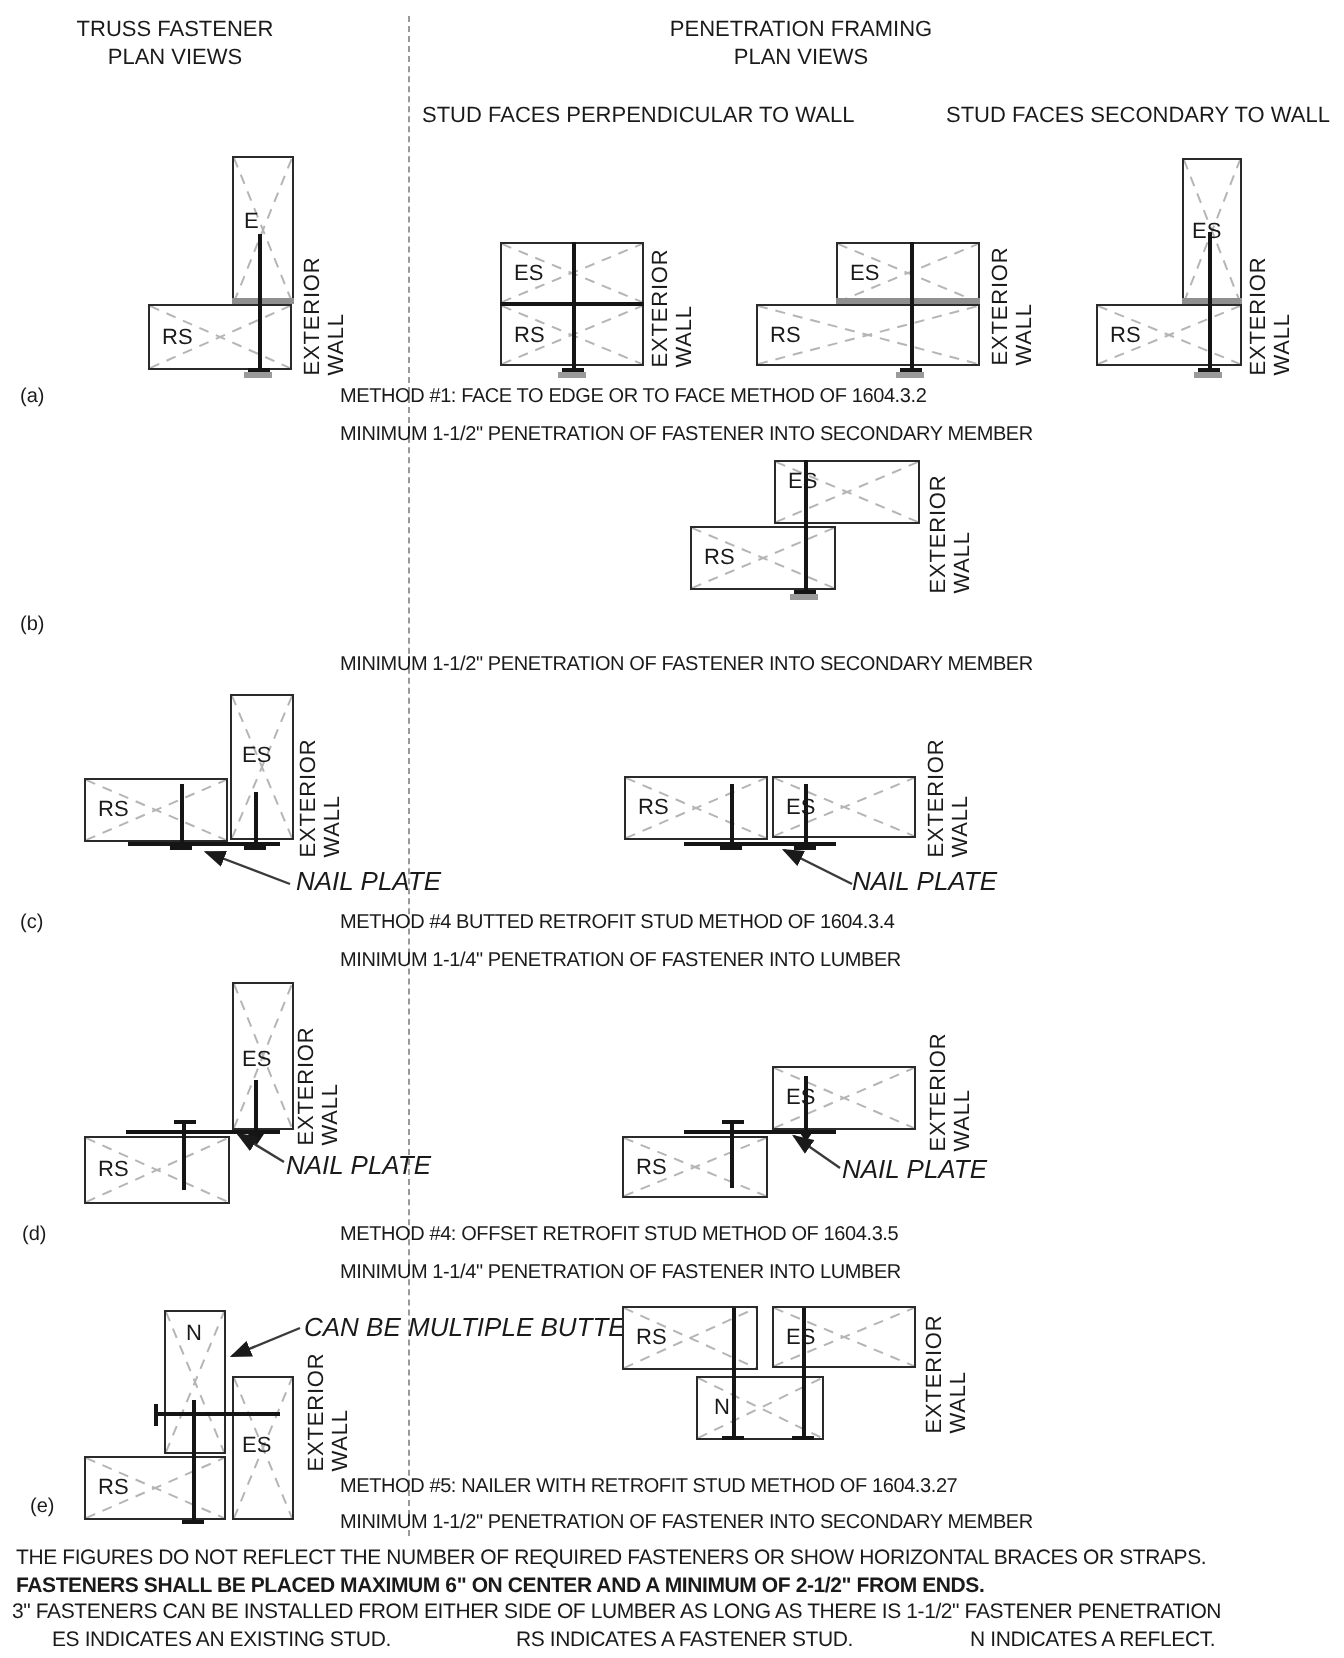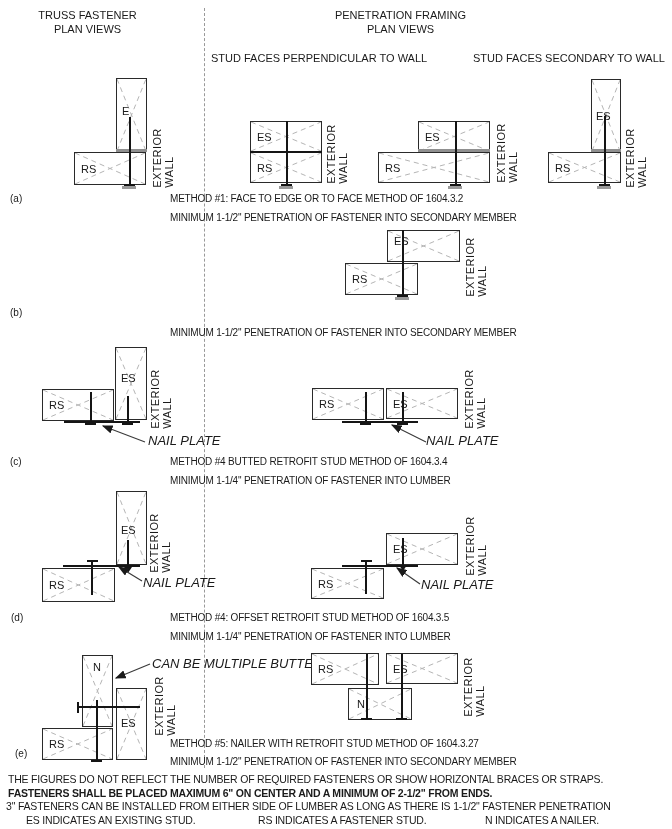--- a/index.html
+++ b/index.html
@@ -377,15 +377,15 @@
 
   <div class="txt tag" style="left:15px;top:748px;">(e)</div>
   <div class="txt mtd" style="left:170px;top:738px;">METHOD #5: NAILER WITH RETROFIT STUD METHOD OF 1604.3.27</div>
   <div class="txt mtd" style="left:170px;top:756px;">MINIMUM 1-1/2" PENETRATION OF FASTENER INTO SECONDARY MEMBER</div>
 
   <div class="txt note" style="left:8px;top:773px;">THE FIGURES DO NOT REFLECT THE NUMBER OF REQUIRED FASTENERS OR SHOW HORIZONTAL BRACES OR STRAPS.</div>
   <div class="txt note" style="left:8px;top:787px;font-weight:bold;">FASTENERS SHALL BE PLACED MAXIMUM 6" ON CENTER AND A MINIMUM OF 2-1/2" FROM ENDS.</div>
   <div class="txt note" style="left:6px;top:800px;">3" FASTENERS CAN BE INSTALLED FROM EITHER SIDE OF LUMBER AS LONG AS THERE IS 1-1/2" FASTENER PENETRATION</div>
   <div class="txt note" style="left:26px;top:814px;">ES INDICATES  AN EXISTING STUD.</div>
   <div class="txt note" style="left:258px;top:814px;">RS INDICATES A FASTENER STUD.</div>
-  <div class="txt note" style="left:485px;top:814px;">N INDICATES A NAILER.</div>
+  <div class="txt note" style="left:485px;top:814px;">N INDICATES A REFLECT.</div>
 
 </div>
 
 </body></html>

